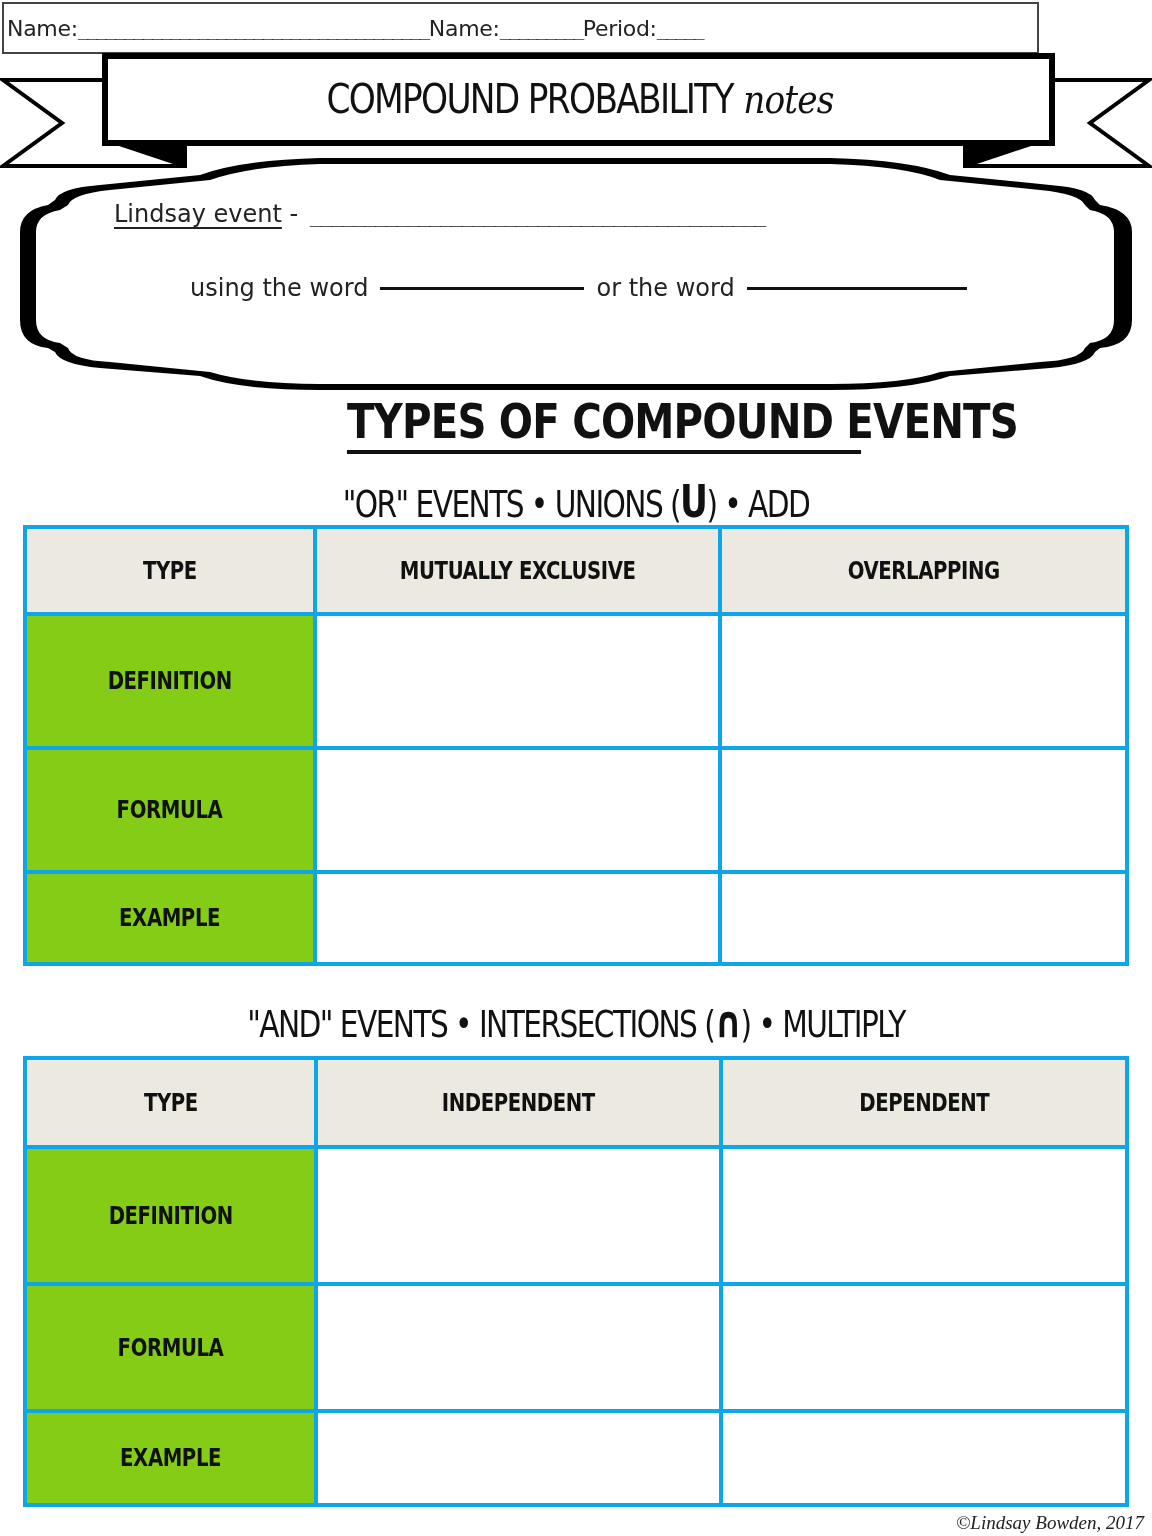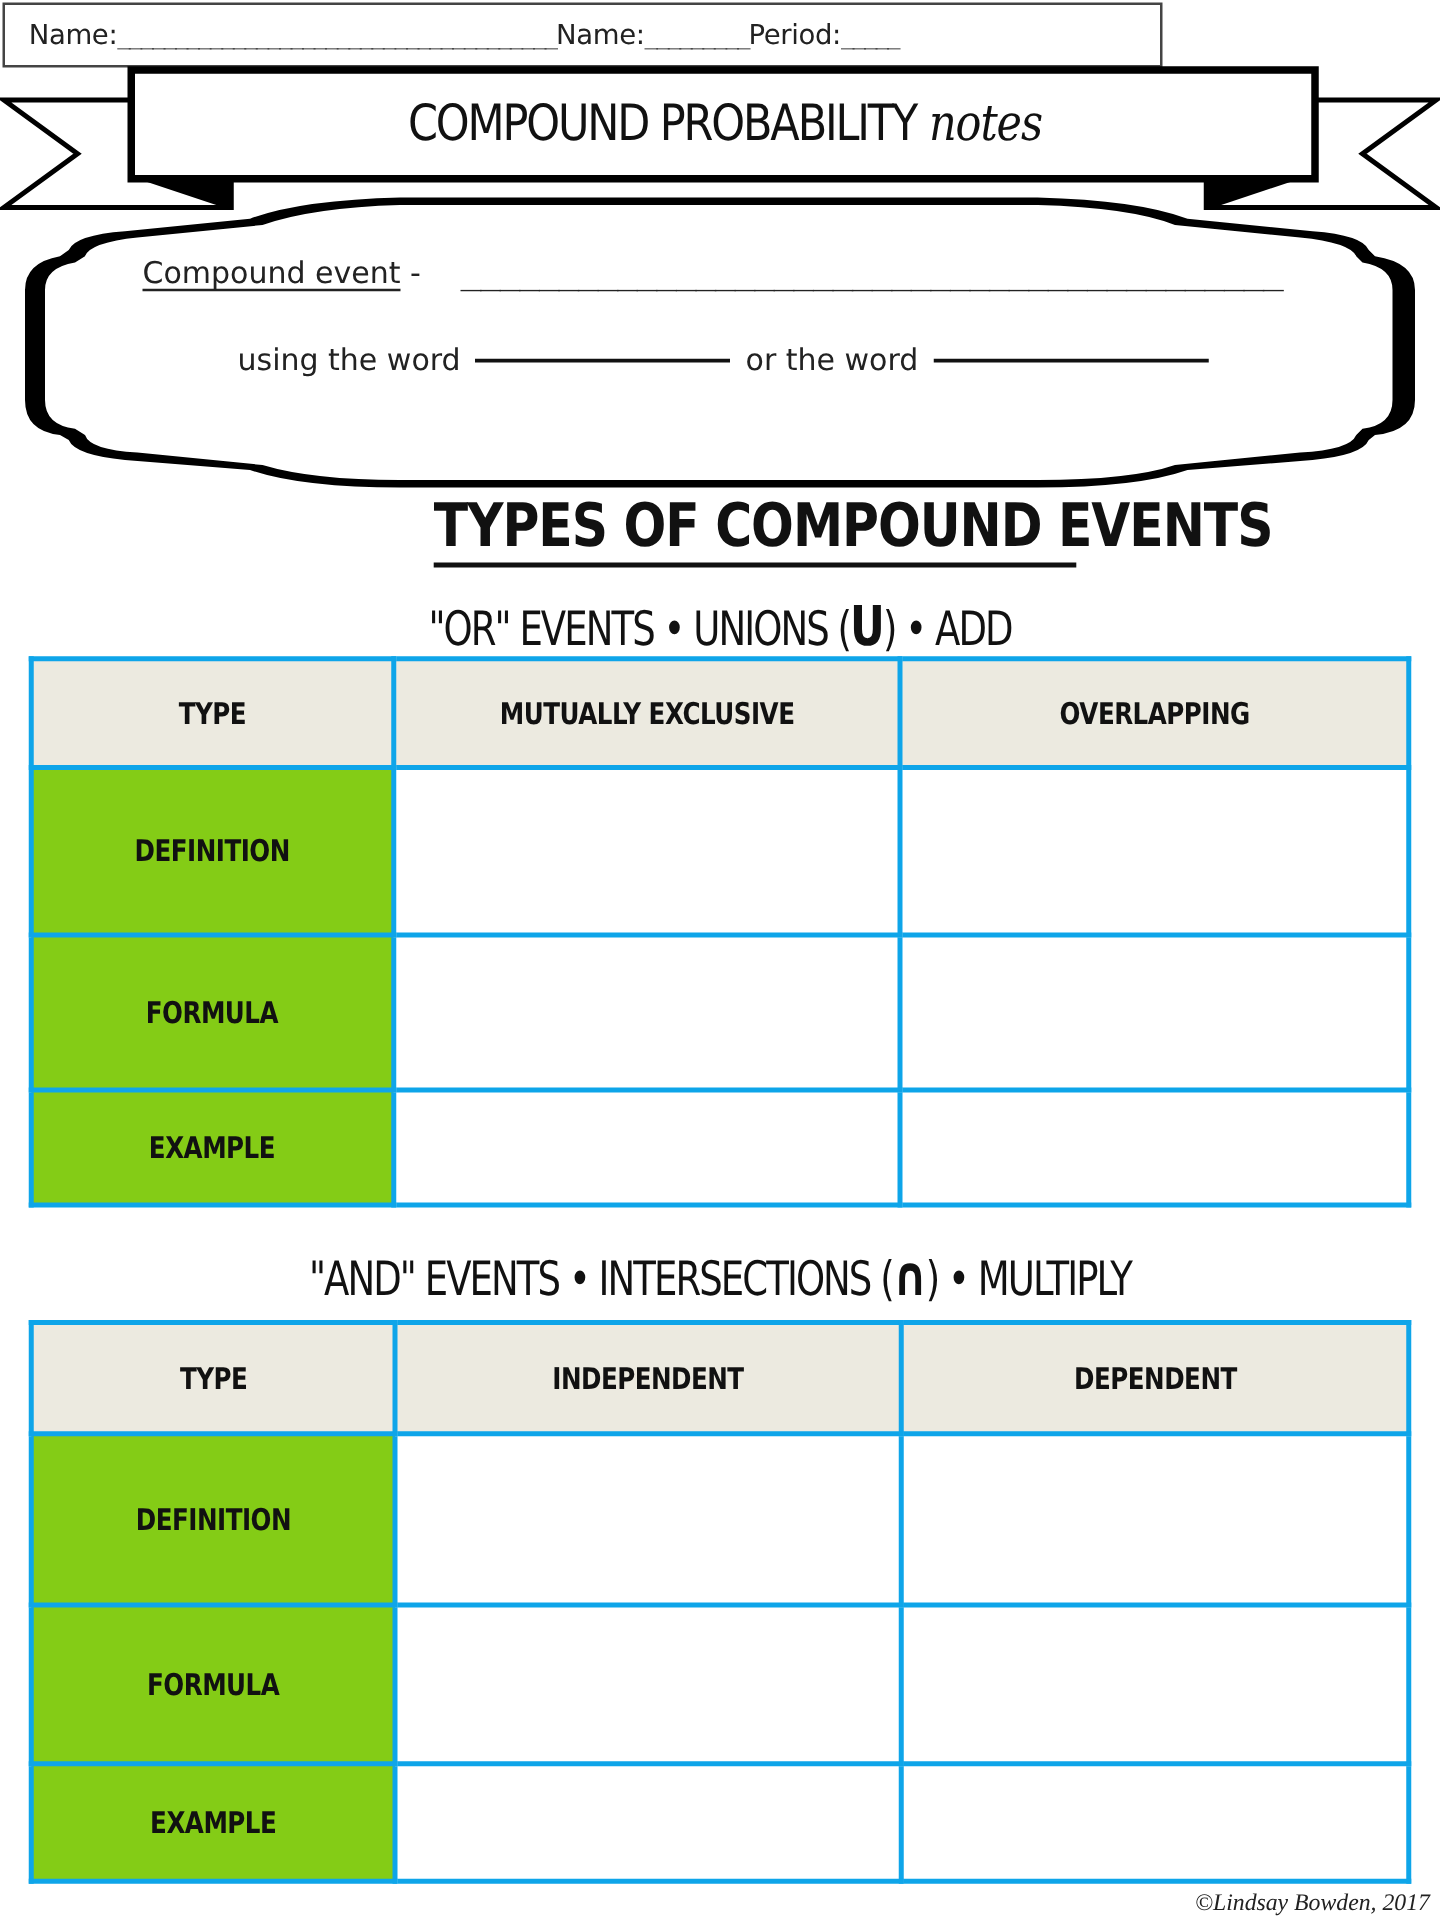--- a/index.html
+++ b/index.html
@@ -1,23 +1,23 @@
 <!DOCTYPE html>
 <html><head>
 <meta charset="utf-8">
 <style>
   * { box-sizing: border-box; margin: 0; padding: 0; }
   html, body { width: 1152px; height: 1536px; background: #ffffff; overflow: hidden; }
   body { position: relative; font-family: "Liberation Sans", sans-serif; color: #111; }
 
   .name-bar {
-    position: absolute; left: 2px; top: 2px; width: 928px; height: 52px;
+    position: absolute; left: 2px; top: 2px; width: 1037px; height: 52px;
     border: 2px solid #444; background: #fff;
     font-family: "DejaVu Sans", sans-serif; font-size: 22px; color: #222;
-    display: flex; align-items: center; padding-left: 19px;
+    display: flex; align-items: center; padding-left: 3px;
     letter-spacing: -0.3px;
   }
   .name-bar .field { display: flex; align-items: baseline; white-space: nowrap; }
   .name-bar .blank { font-family: "DejaVu Sans Mono", monospace; font-size: 18px; letter-spacing: -1.6px; }
 
   .banner-svg { position: absolute; left: 0; top: 52px; }
   .banner-title {
     position: absolute; left: 108px; top: 58px; width: 944px; height: 82px;
     display: flex; align-items: center; justify-content: center;
     font-family: "DejaVu Sans", sans-serif; font-size: 40px; font-weight: normal;
@@ -26,21 +26,21 @@
   .banner-title .script { font-family: "DejaVu Serif", serif; font-style: italic; font-size: 40px; margin-left: 12px; letter-spacing: -1px; }
 
   .frame-svg { position: absolute; left: 0; top: 150px; }
 
   .def-line {
     position: absolute; left: 114px; top: 200px;
     font-family: "DejaVu Sans", sans-serif; font-size: 24px; color: #222;
     display: flex; align-items: baseline; white-space: nowrap;
   }
   .def-line .term { text-decoration: underline; text-underline-offset: 5px; }
-  .def-line .dash-blank { font-family: "DejaVu Sans Mono", monospace; font-size: 28px; letter-spacing: -1.2px; margin-left: 24px; }
+  .def-line .dash-blank { font-family: "DejaVu Sans Mono", monospace; font-size: 20px; letter-spacing: -1.2px; margin-left: 4px; }
 
   .word-line {
     position: absolute; left: 190px; top: 274px;
     font-family: "DejaVu Sans", sans-serif; font-size: 24px; color: #222;
     display: flex; align-items: center; white-space: nowrap;
   }
   .word-line .blank-line { display: inline-block; border-bottom: 3px solid #111; height: 1px; margin: 0 12px; }
 
   .section-title {
     position: absolute; left: 298px; top: 392px; width: 612px; text-align: center;
@@ -107,21 +107,21 @@
   <span>COMPOUND PROBABILITY</span>
   <span class="script">notes</span>
 </div>
 
 <svg class="frame-svg" width="1152" height="245" viewBox="0 150 1152 245">
   <path d="M 200,175 Q 240,160 320,158 L 830,158 Q 910,160 950,175 L 1050,185 Q 1090,188 1095,200 L 1100,205 Q 1132,210 1132,232 L 1132,320 Q 1132,345 1100,348 L 1095,352 Q 1090,364 1050,368 L 950,376 Q 910,390 830,390 L 320,390 Q 240,390 200,376 L 100,368 Q 60,364 55,352 L 48,348 Q 20,345 20,320 L 20,232 Q 20,210 48,205 L 55,200 Q 60,188 100,185 Z" fill="#000"></path>
   <path d="M 210,180 Q 250,166 320,164 L 830,164 Q 905,166 940,180 L 1040,190 Q 1080,194 1085,205 L 1090,210 Q 1114,214 1114,232 L 1114,320 Q 1114,340 1090,343 L 1085,348 Q 1080,360 1040,362 L 940,372 Q 905,384 830,384 L 320,384 Q 250,384 210,372 L 110,362 Q 72,360 68,348 L 60,343 Q 36,340 36,320 L 36,232 Q 36,214 60,210 L 68,205 Q 72,194 110,190 Z" fill="#fff"></path>
 </svg>
 
 <div class="def-line">
-  <span class="term">Compound event</span>
+  <span class="term">Lindsay event</span>
   <span style="white-space:pre"> - </span>
   <span class="dash-blank">__________________________________________</span>
 </div>
 
 <div class="word-line">
   <span>using the word</span>
   <span class="blank-line" style="width:204px"></span>
   <span>or the word</span>
   <span class="blank-line" style="width:220px"></span>
 </div>

